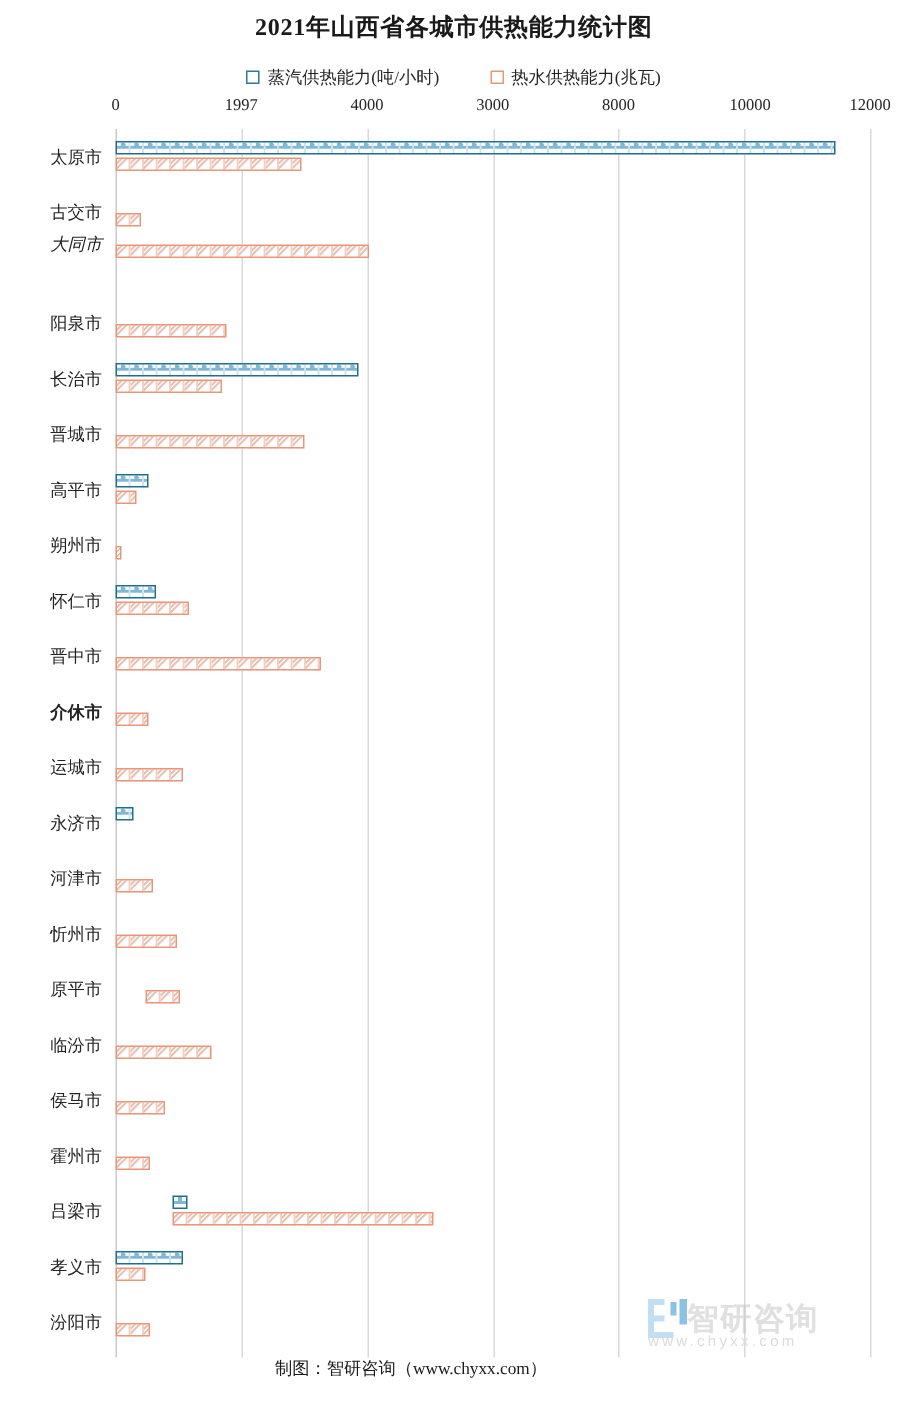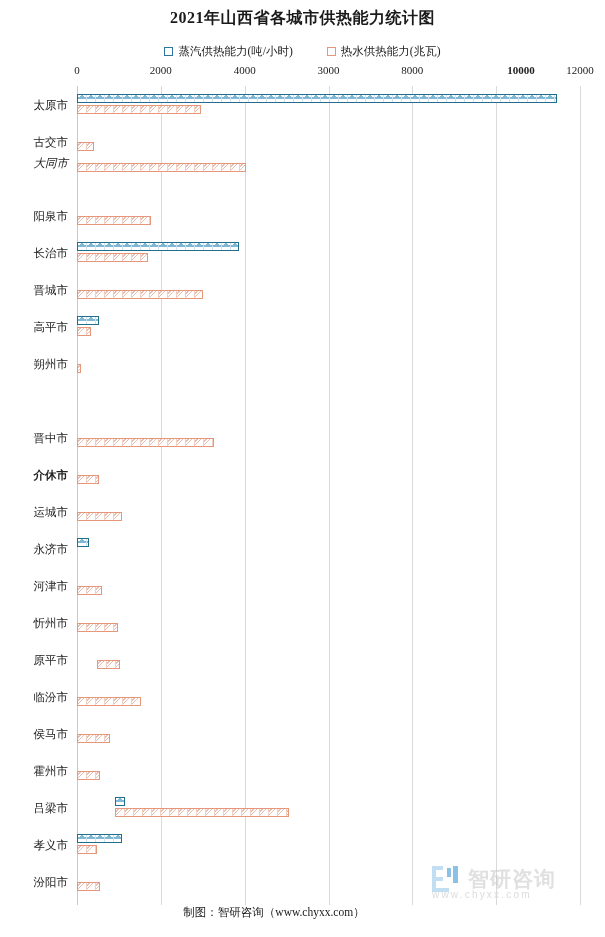--- a/index.html
+++ b/index.html
@@ -88,21 +88,21 @@
     background-size:9px 9px;
     background-image:
       linear-gradient(to right,transparent 0,transparent 8px,#f3cfc2 8px,#f3cfc2 9px),
       linear-gradient(135deg,transparent 2px,#e7bfb0 2px,#e7bfb0 3.2px,transparent 3.2px),
       linear-gradient(135deg,transparent 4.5px,#e7bfb0 4.5px,#e7bfb0 5.6px,transparent 5.6px);
   }
 
   
   .watermark{
     position:absolute;left:432px;top:866px;
-    display:flex;align-items:center;gap:10px;opacity:.55;
+    display:flex;align-items:center;gap:0;opacity:.55;
     pointer-events:none;
   }
   .wm-logo{
     width:26px;height:26px;position:relative;flex:none;
   }
   .wm-logo span{position:absolute;background:#8FC4E8;}
   .wm-l1{left:0;top:0;width:11px;height:4px;}
   .wm-l2{left:0;top:0;width:4px;height:26px;}
   .wm-l3{left:0;top:11px;width:11px;height:4px;}
   .wm-l4{left:0;top:22px;width:17px;height:4px;}
@@ -141,25 +141,25 @@
         <span class="legend-label">蒸汽供热能力(吨/小时)</span>
       </div>
       <div class="legend-item">
         <span class="legend-swatch water" style="border-color: rgb(232, 150, 122);"></span>
         <span class="legend-label">热水供热能力(兆瓦)</span>
       </div>
     </div>
 
   <div class="xaxis" id="xaxis">
       <div class="xtick" style="left: 77px;">0</div>
-      <div class="xtick" style="left: 160.833px;">2000</div>
+      <div class="xtick" style="left: 160.833px;">1997</div>
       <div class="xtick" style="left: 244.667px;">4000</div>
       <div class="xtick" style="left: 328.5px;">3000</div>
       <div class="xtick" style="left: 412.333px;">8000</div>
-      <div class="xtick" style="left: 521px; font-weight: bold;">10000</div>
+      <div class="xtick" style="left: 500px;">10000</div>
       <div class="xtick" style="left: 580px;">12000</div>
     </div>
 
   <div class="plot" id="plot">
     <div class="plot-left-axis"></div>
   <div class="gridline" style="left: 83.8333px;"></div>
       <div class="gridline" style="left: 167.667px;"></div>
       <div class="gridline" style="left: 251.5px;"></div>
       <div class="gridline" style="left: 335.333px;"></div>
       <div class="gridline" style="left: 419.167px;"></div>
@@ -192,20 +192,25 @@
       </div>
       <div class="row" style="top: 222px;">
         <div class="cat-label">高平市</div>
         <div class="bar steam" title="蒸汽供热能力(吨/小时): 530" style="width: 22.2158px;"></div>
         <div class="bar water" title="热水供热能力(兆瓦): 330" style="width: 13.8325px;"></div>
       </div>
       <div class="row" style="top: 259px;">
         <div class="cat-label">朔州市</div>
         <div class="bar water" title="热水供热能力(兆瓦): 100" style="width: 4.19167px;"></div>
       </div>
+      <div class="row" style="top: 296px;">
+        <div class="cat-label">怀仁市</div>
+        <div class="bar steam" title="蒸汽供热能力(吨/小时): 650" style="width: 27.2458px;"></div>
+        <div class="bar water" title="热水供热能力(兆瓦): 1170" style="width: 49.0425px;"></div>
+      </div>
       <div class="row" style="top: 333px;">
         <div class="cat-label">晋中市</div>
         <div class="bar water" title="热水供热能力(兆瓦): 3270" style="width: 137.067px;"></div>
       </div>
       <div class="row" style="top: 370px; font-weight: bold;">
         <div class="cat-label">介休市</div>
         <div class="bar water" title="热水供热能力(兆瓦): 530" style="width: 22.2158px;"></div>
       </div>
       <div class="row" style="top: 444px;">
         <div class="cat-label">永济市</div>

